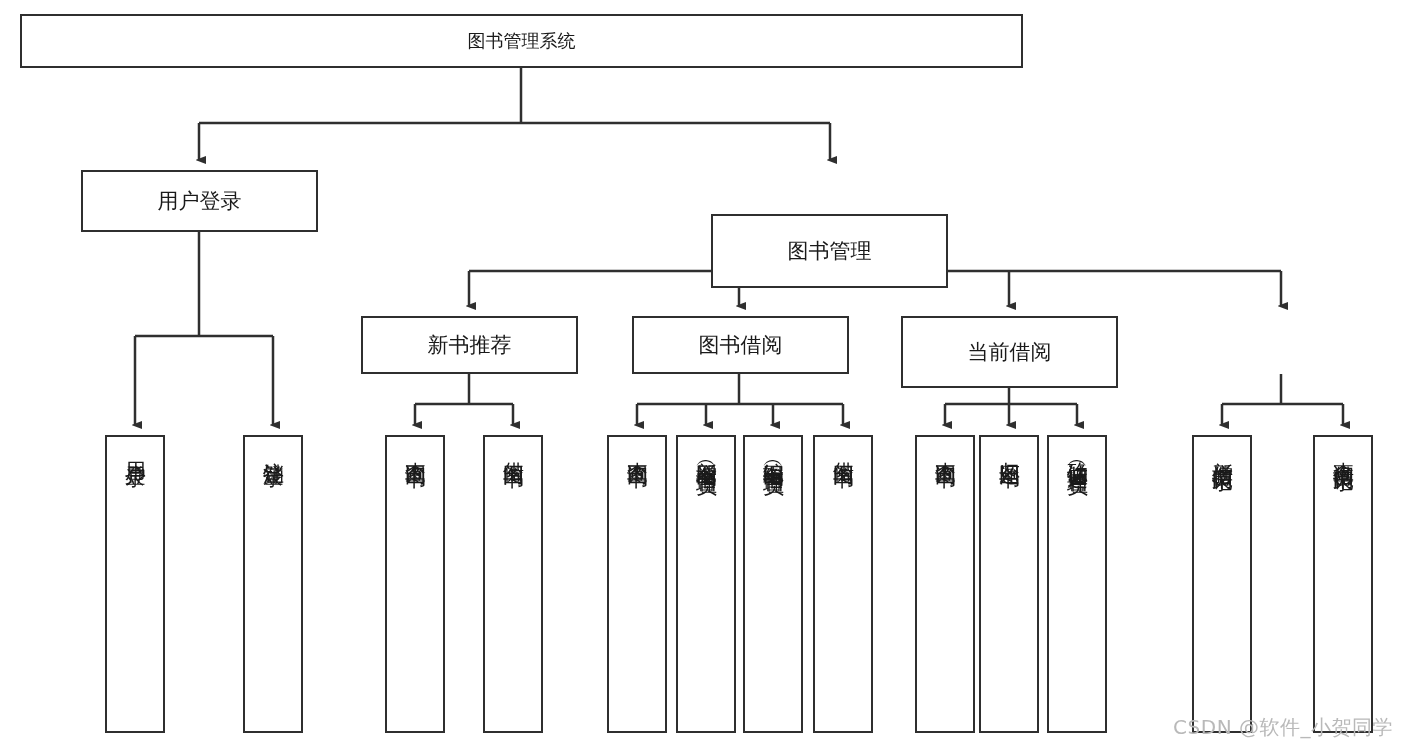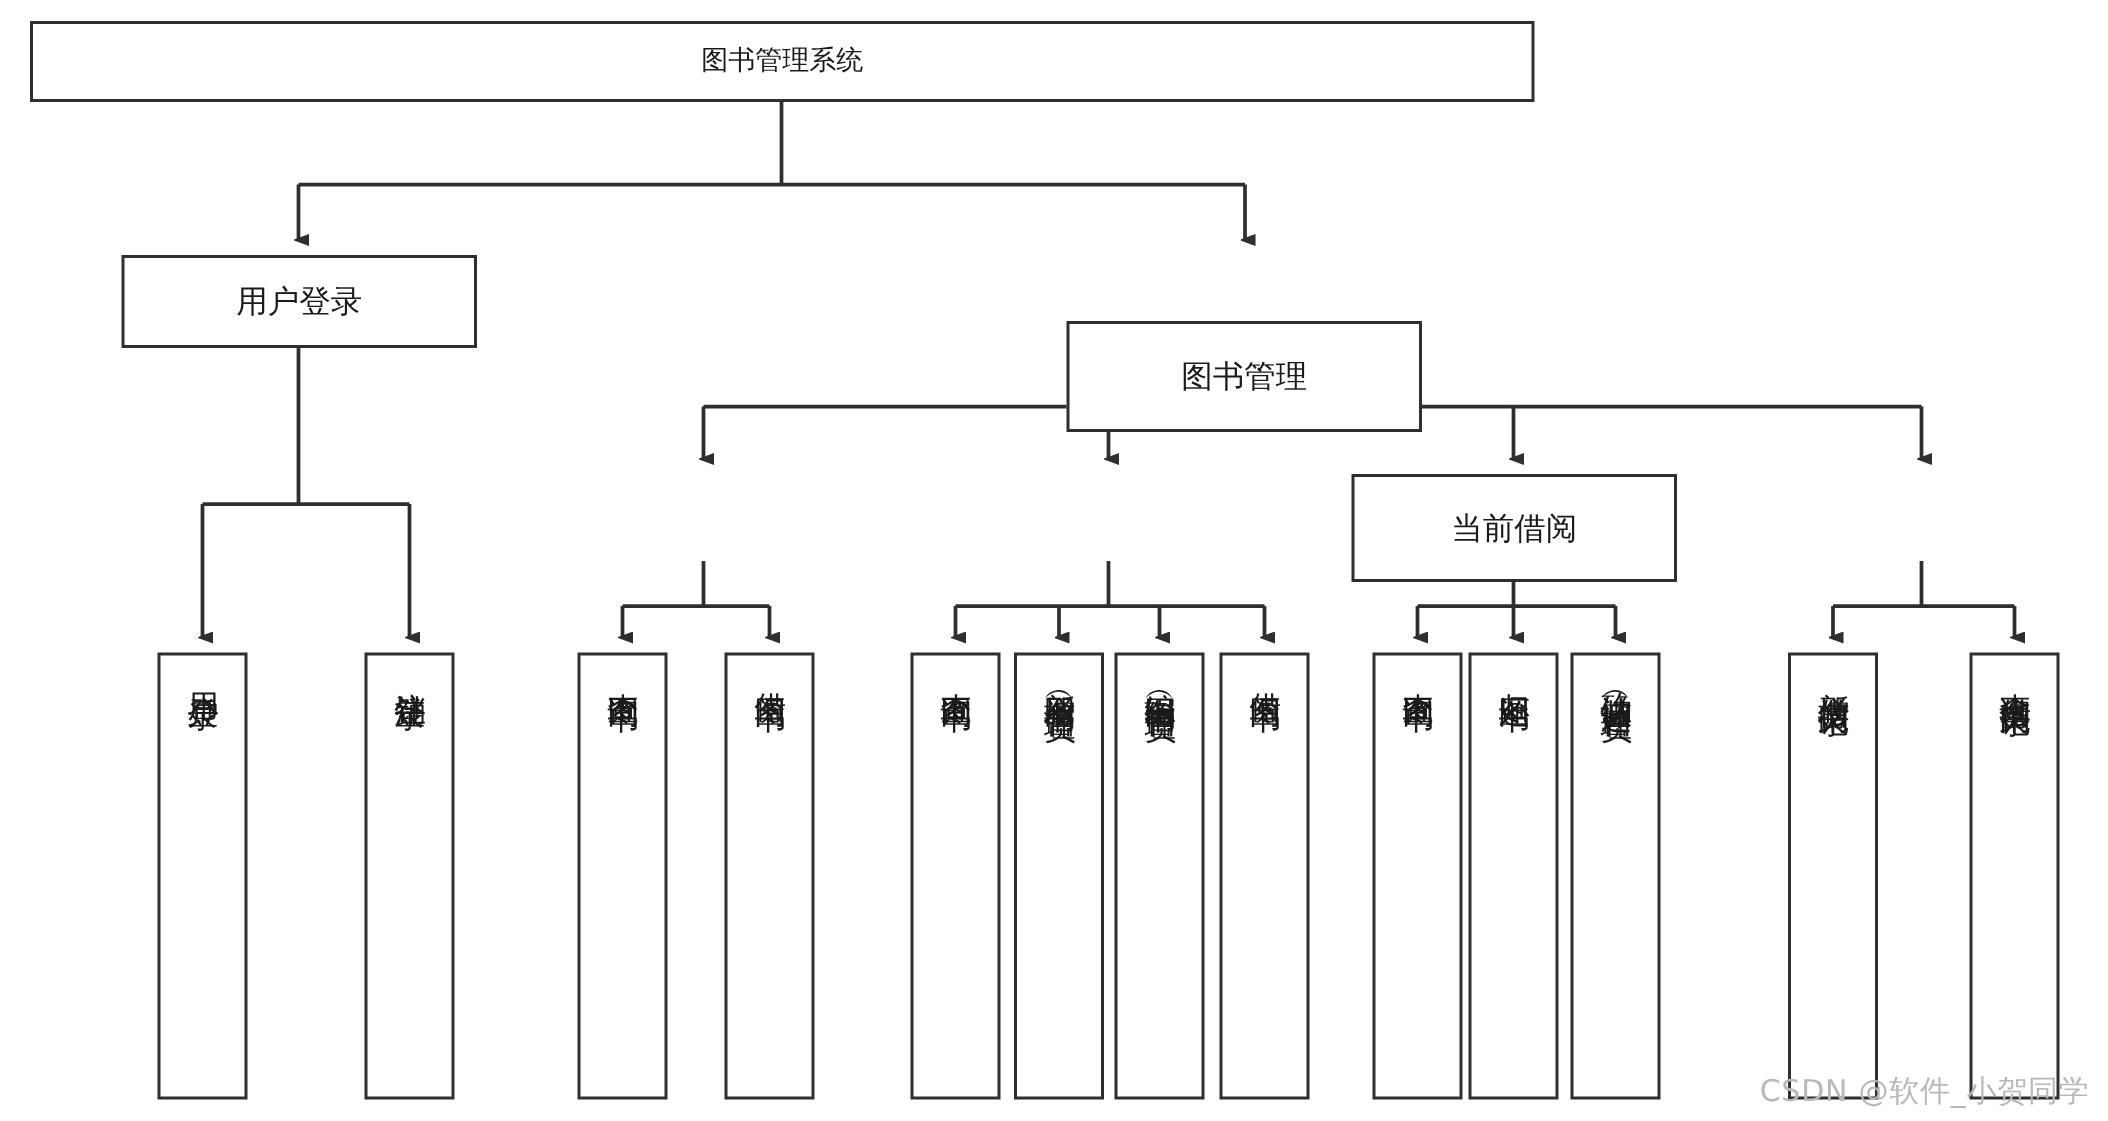--- a/index.html
+++ b/index.html
@@ -131,20 +131,26 @@
     <span class="node-label">图书管理系统</span>
   </div>
 
   <div class="node horizontal" style="left:81px; top:170px; width:237px; height:62px;">
     <span class="node-label">用户登录</span>
   </div>
   <div class="node horizontal" style="left:711px; top:170px; width:237px; height:74px;margin-top:44px;">
     <span class="node-label">图书管理</span>
   </div>
 
+  <div class="node horizontal" style="left:361px; top:316px; width:217px; height:58px;">
+    <span class="node-label">新书推荐</span>
+  </div>
+  <div class="node horizontal" style="left:632px; top:316px; width:217px; height:58px;">
+    <span class="node-label">图书借阅</span>
+  </div>
   <div class="node horizontal" style="left:901px; top:316px; width:217px; height:72px;">
     <span class="node-label">当前借阅</span>
   </div>
 
   <div class="node vertical" style="left:105px; top:435px; width:60px; height:298px;">
     <span class="node-label">用户登录</span>
   </div>
   <div class="node vertical" style="left:243px; top:435px; width:60px; height:298px;">
     <span class="node-label">注销登录</span>
   </div>

